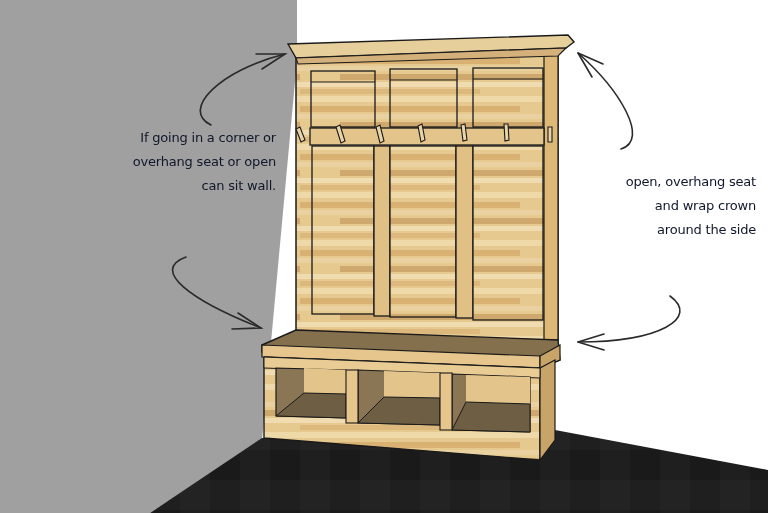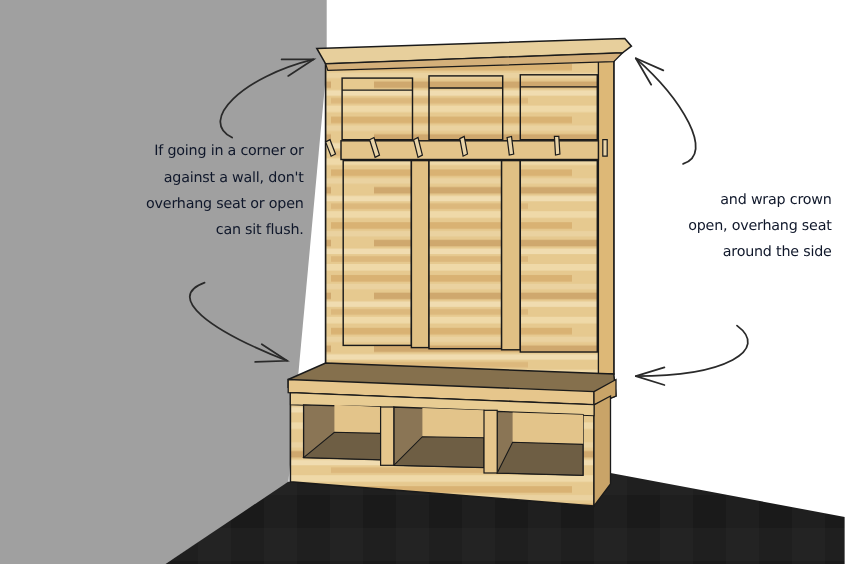--- a/index.html
+++ b/index.html
@@ -105,23 +105,22 @@
       <path d="M578,53 L603,64 M578,53 L592,77"></path>
       <path d="M186,257 C150,270 190,300 261,328"></path>
       <path d="M232,329 L261,328 L238,313"></path>
       <path d="M670,296 C700,318 660,342 578,342"></path>
       <path d="M578,342 L604,334 M578,342 L604,350"></path>
     </g>
   </svg>
 
   <div class="note" id="note-left">
     <span>If going in a corner or</span>
-    <span>against a wall, don't</span>
     <span>overhang seat or open</span>
-    <span>can sit flush.</span>
+    <span>can sit wall.</span>
   </div>
 
   <div class="note" id="note-right">
+    <span>open, overhang seat</span>
     <span>and wrap crown</span>
-    <span>open, overhang seat</span>
     <span>around the side</span>
   </div>
 </div>
 
 </body></html>

